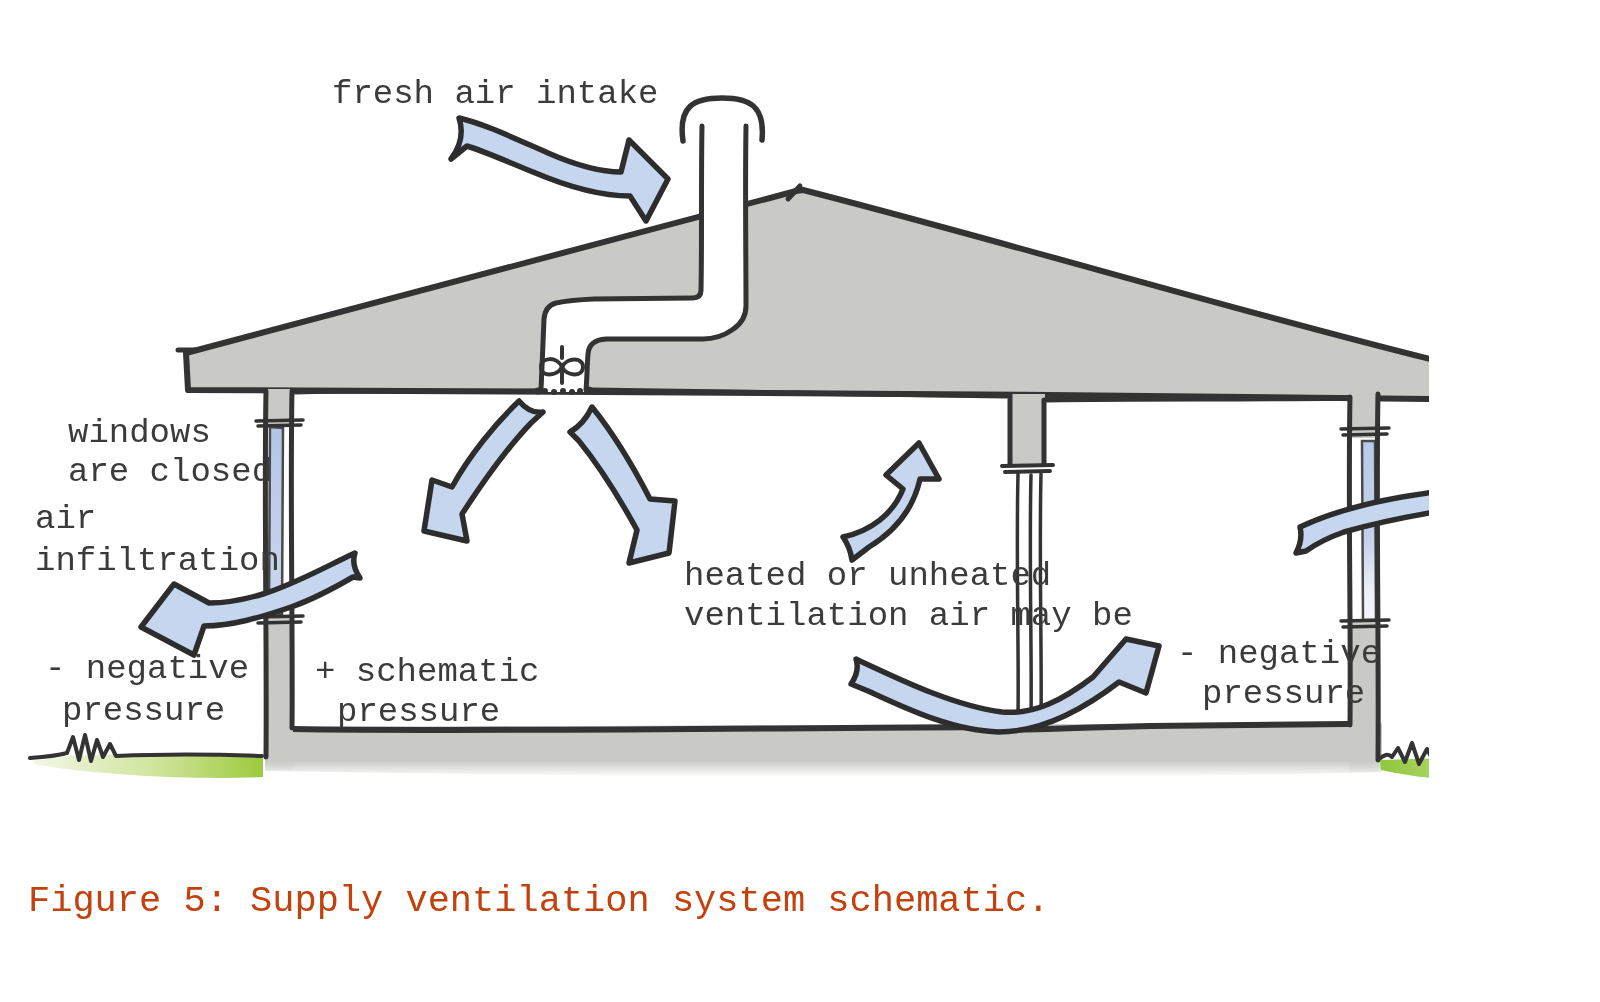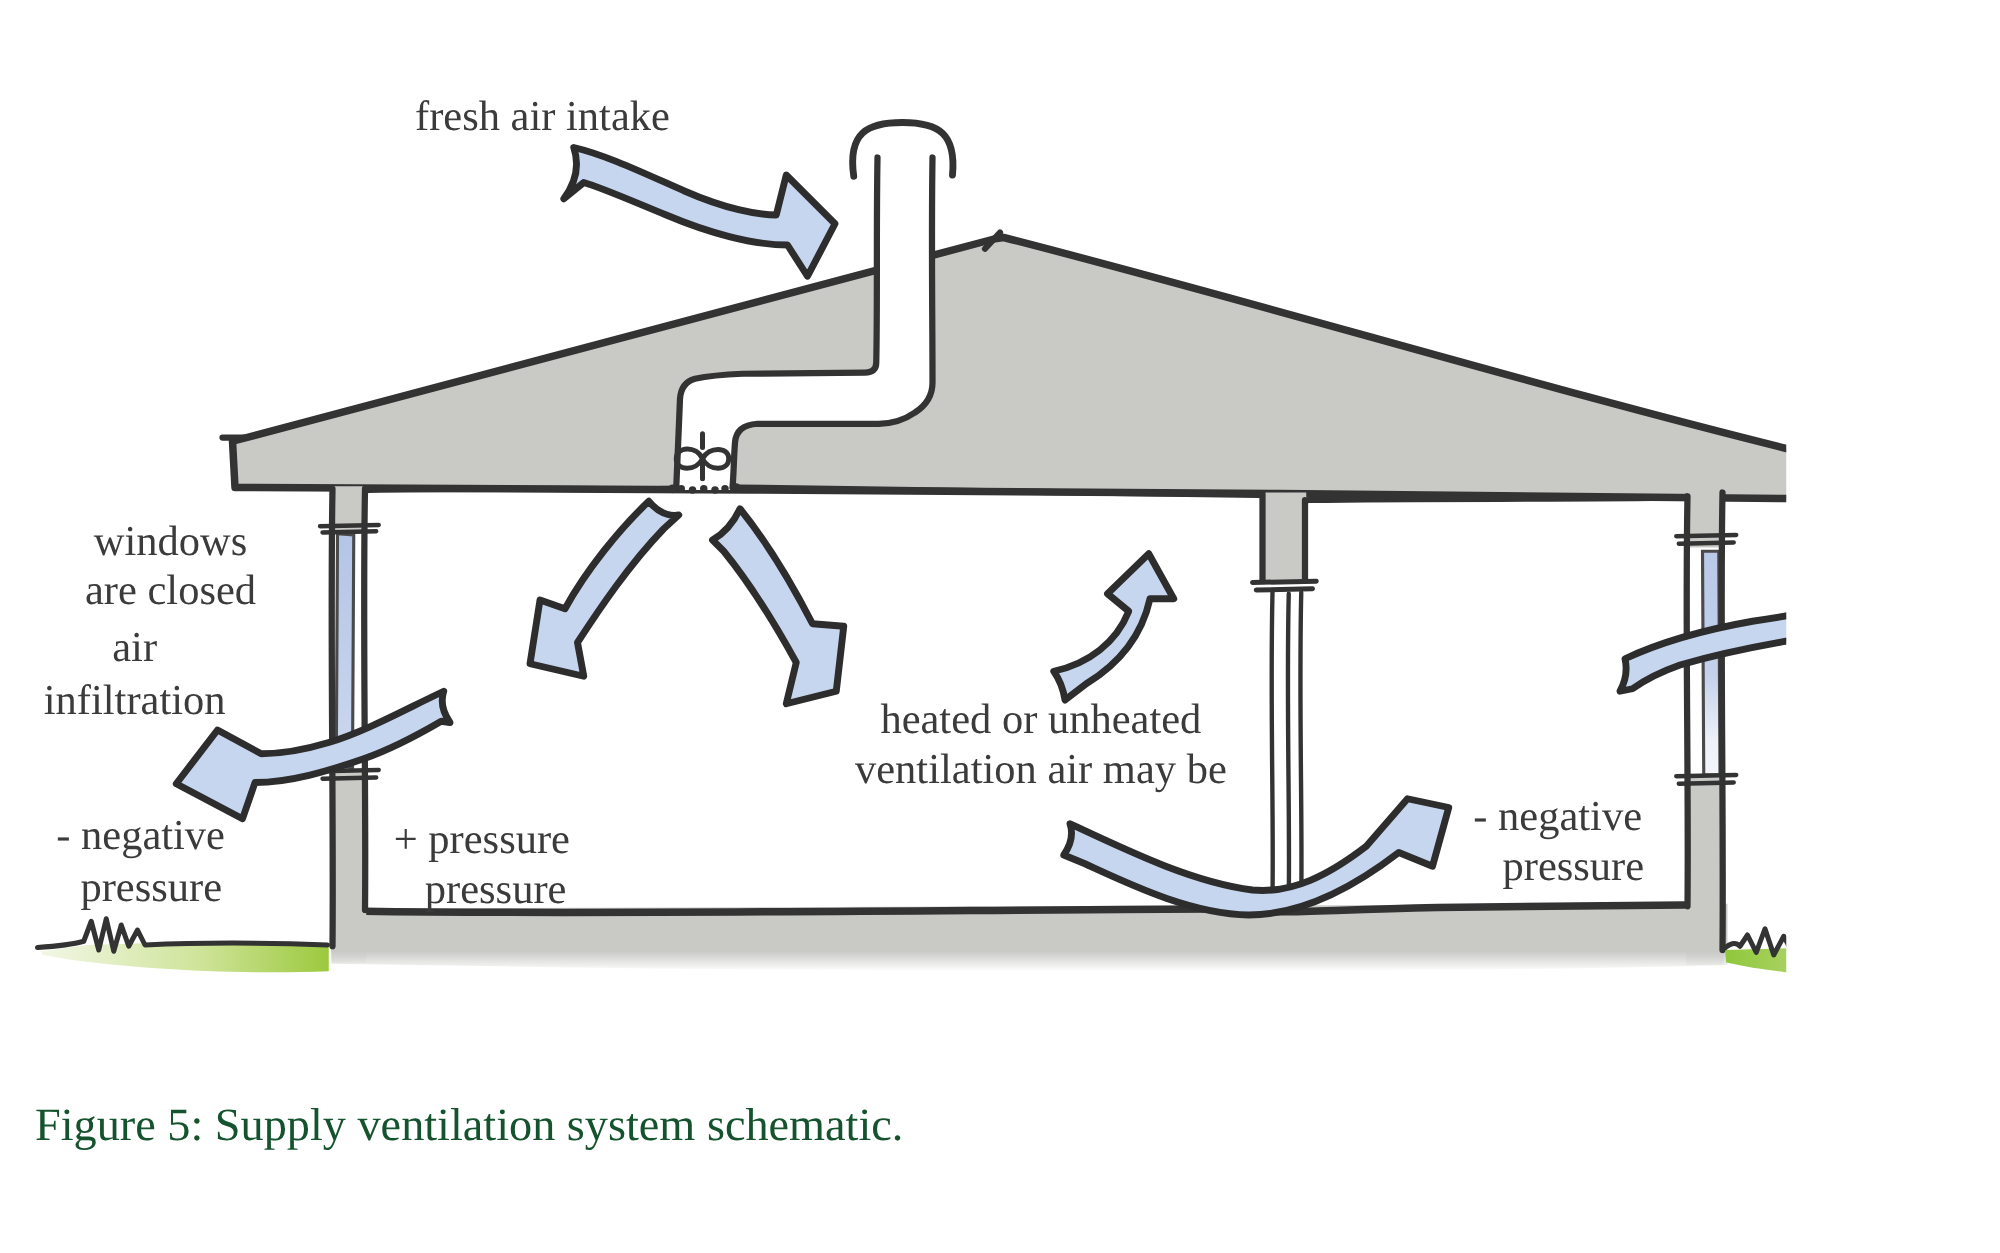--- a/index.html
+++ b/index.html
@@ -1,36 +1,35 @@
 <!DOCTYPE html>
 <html><head>
 <meta charset="utf-8">
 <style>
   html,body{margin:0;padding:0;background:#ffffff;}
   .canvas{
     position:relative;
     width:1429px;height:1002px;
     background:#ffffff;
     overflow:hidden;
-    font-family:Liberation Serif, serif;
-    text-align:center;
+    font-family:Liberation Mono, monospace;
   }
   .canvas svg{position:absolute;left:0;top:0;}
   .lbl{
     position:absolute;
     font-size:34px;
     color:#3b3b3b;
     line-height:40px;
     white-space:nowrap;
   }
   .lbl .ln{white-space:nowrap;}
   .caption{
     position:absolute;
     font-size:37px;
-    color:#14532d;
+    color:#c2410c;
     line-height:42px;
     white-space:nowrap;
   }
 </style>
 </head>
 <body>
 
 <div class="canvas">
 
   <svg width="1600" height="1002" viewBox="0 0 1600 1002">
@@ -187,21 +186,21 @@
     <div class="ln">windows</div>
     <div class="ln">are closed</div>
   </div>
 
   <div class="lbl" style="left:45px;top:648px;line-height:42px;">
     <div class="ln">- negative</div>
     <div class="ln" style="margin-left:17px;">pressure</div>
   </div>
 
   <div class="lbl" style="left:315px;top:652px;">
-    <div class="ln">+ pressure</div>
+    <div class="ln">+ schematic</div>
     <div class="ln" style="margin-left:22px;">pressure</div>
   </div>
 
   <div class="lbl" style="left:684px;top:556px;">
     <div class="ln">heated or unheated</div>
     <div class="ln">ventilation air may be</div>
   </div>
 
   <div class="lbl" style="left:1177px;top:634px;">
     <div class="ln">- negative</div>

